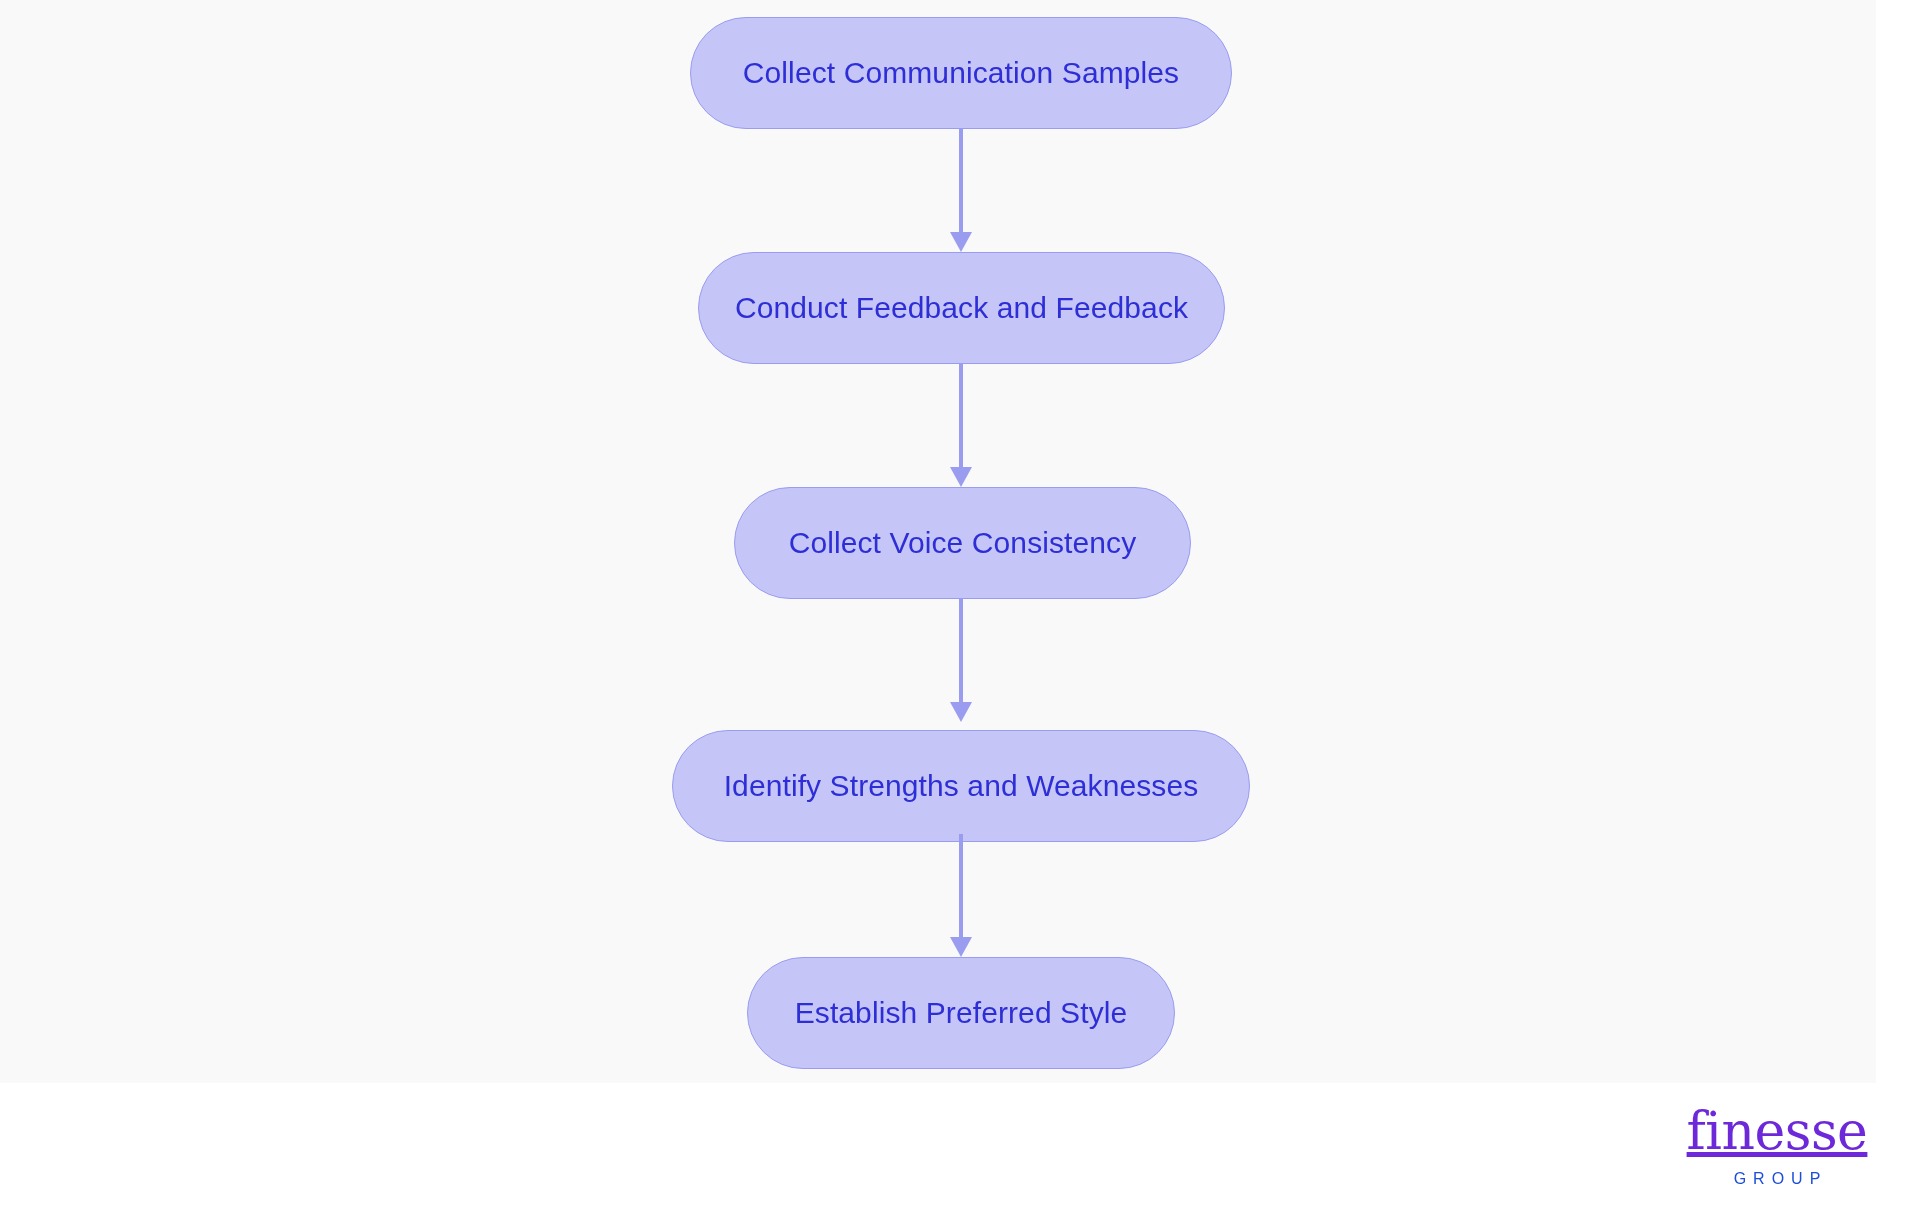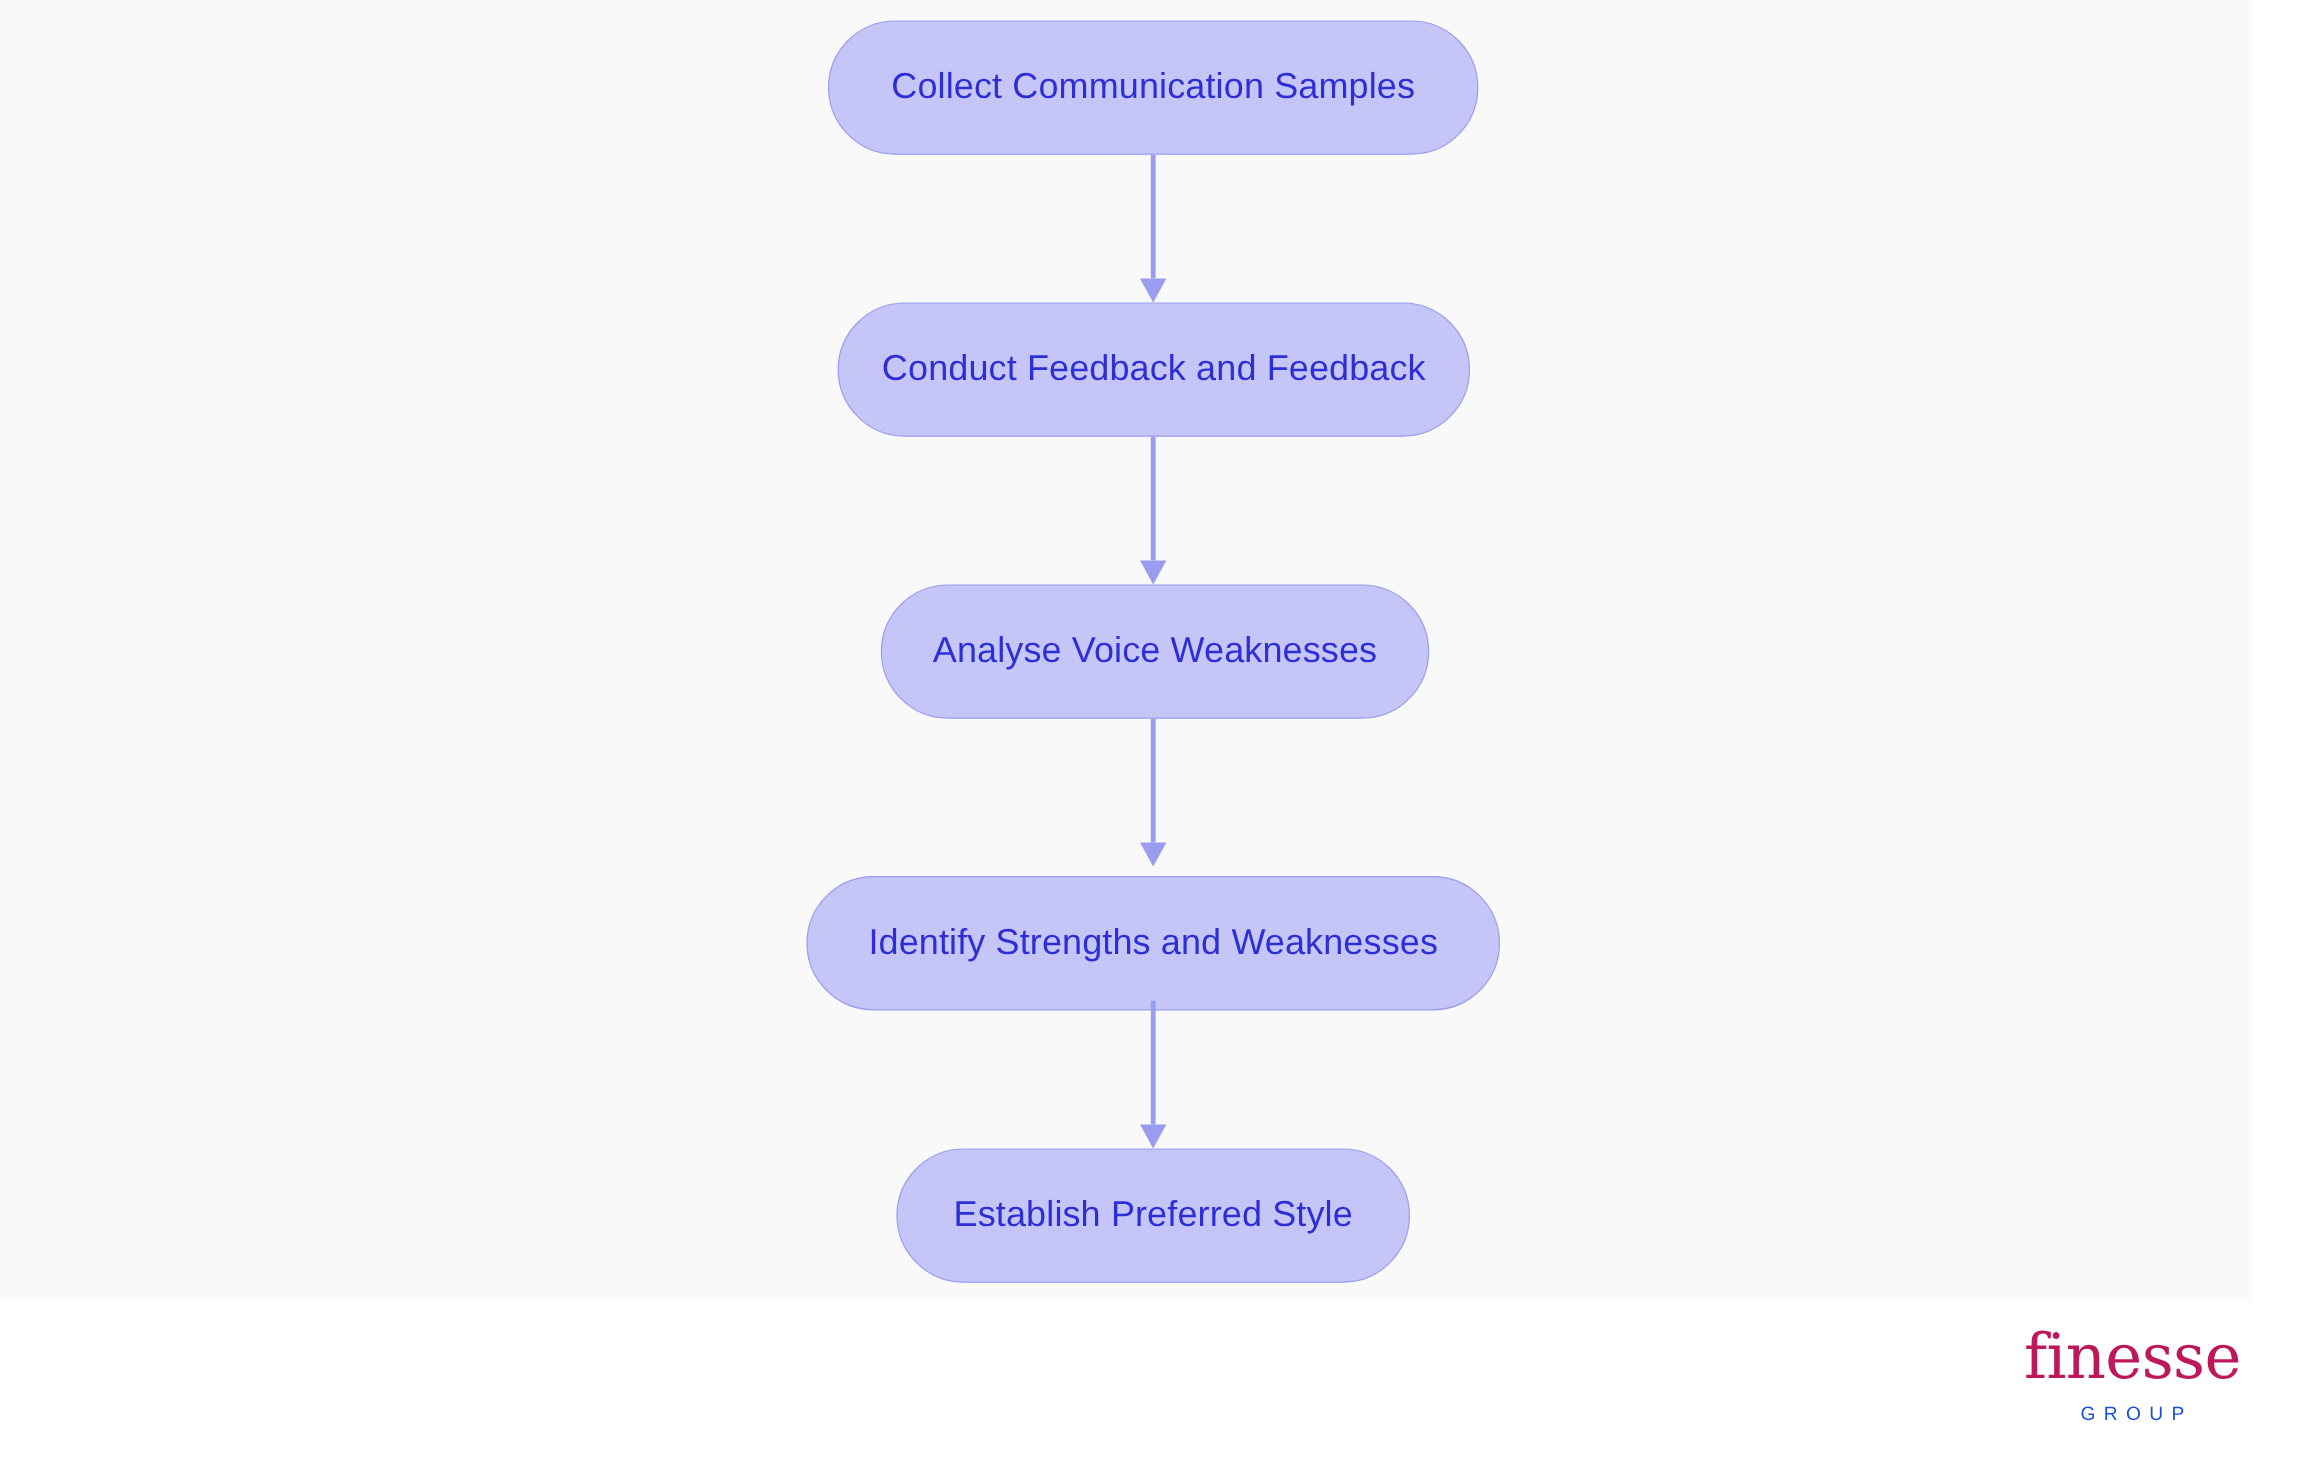--- a/index.html
+++ b/index.html
@@ -123,23 +123,24 @@
     top: 22px;
     width: 190px;
     text-align: center;
     user-select: none;
   }
   #brand .brand-word {
     display: block;
     font-family: "DejaVu Serif", serif;
     font-size: 52px;
     font-weight: 400;
-    color: #be185d;
+    color: #6d28d9;
     line-height: 1;
     letter-spacing: -0.5px;
+    text-decoration: underline;
   }
   #brand .brand-sub {
     display: block;
     margin-top: 14px;
     font-family: "Liberation Sans", sans-serif;
     font-size: 16px;
     font-weight: 400;
     color: #1d4ed8;
     letter-spacing: 7px;
     line-height: 1;
@@ -166,21 +167,21 @@
       <div class="node node-2">
         <span class="node-label">Conduct Feedback and Feedback</span>
       </div>
 
       <div class="connector conn-2">
         <div class="stem"></div>
         <div class="head"></div>
       </div>
 
       <div class="node node-3">
-        <span class="node-label">Analyse Voice Weaknesses</span>
+        <span class="node-label">Collect Voice Consistency</span>
       </div>
 
       <div class="connector conn-3">
         <div class="stem"></div>
         <div class="head"></div>
       </div>
 
       <div class="node node-4">
         <span class="node-label">Identify Strengths and Weaknesses</span>
       </div>

